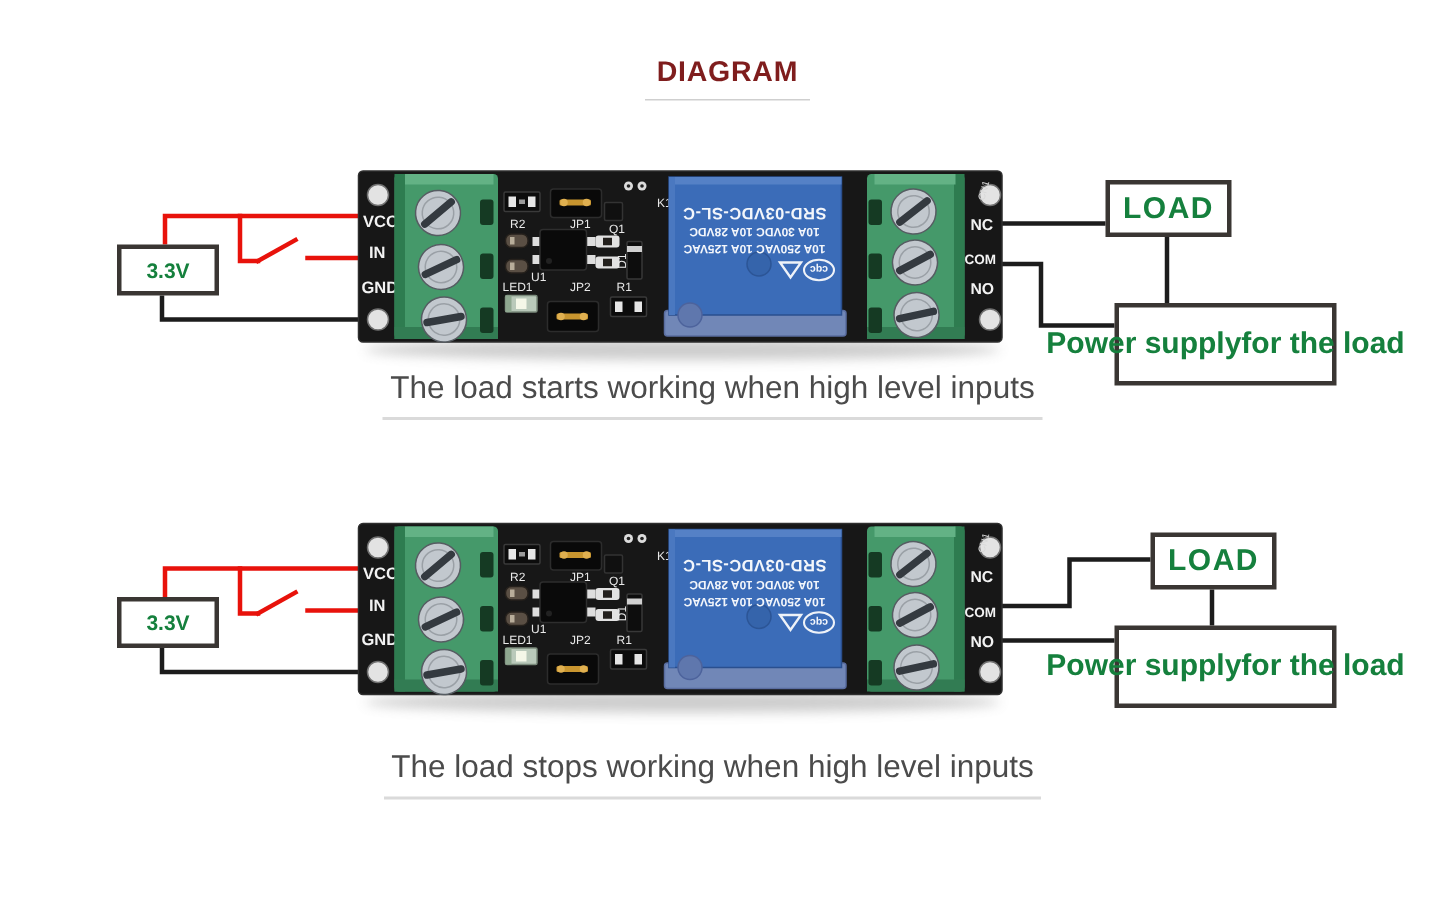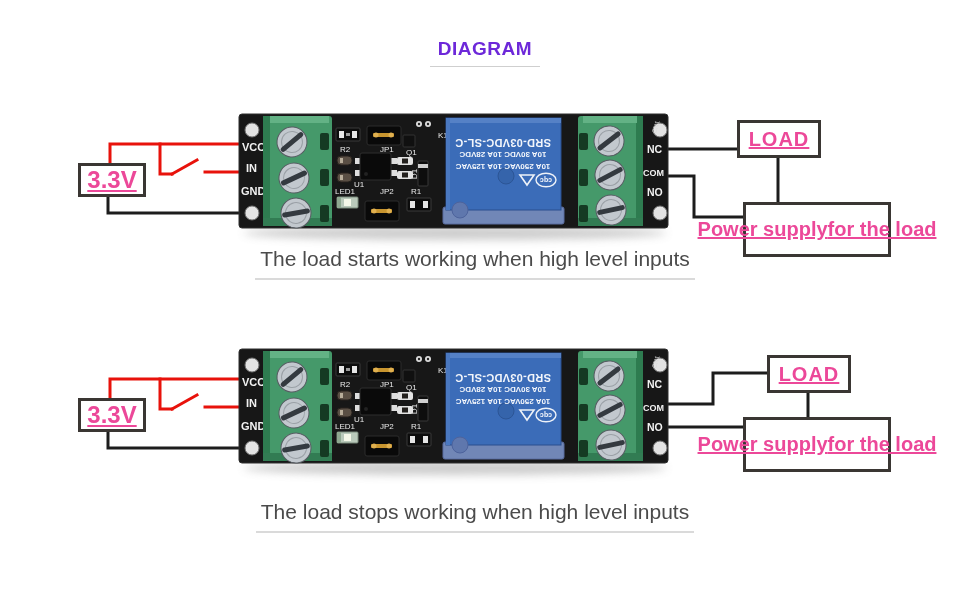--- a/index.html
+++ b/index.html
@@ -1,27 +1,27 @@
 <!DOCTYPE html>
 <html><head>
 <meta charset="utf-8">
 <style>
   html,body{margin:0;padding:0;background:#fff;}
   .canvas{position:relative;width:970px;height:600px;background:#ffffff;overflow:hidden;
           font-family:"Liberation Sans",sans-serif;}
   .page-title{position:absolute;top:38px;left:0;width:100%;text-align:center;}
   .page-title span{display:inline-block;font-size:19px;font-weight:bold;letter-spacing:.5px;
-          color:#6d28d9;border-bottom:1px solid #cfcfcf;padding:0 8px 6px 8px;text-align:center;}
+          color:#7f1d1d;border-bottom:1px solid #cfcfcf;padding:0 8px 6px 8px;text-align:center;}
   .caption{position:absolute;left:90px;width:770px;text-align:center;font-size:21px;color:#4b4b4b;}
   .caption span{display:inline-block;border-bottom:2px solid #dadada;padding:0 5px 7px 5px;}
   #caption-1{top:247px;} #caption-2{top:500px;}
   .scene{position:absolute;left:0;top:0;}
   .dbox{position:absolute;box-sizing:border-box;border:3px solid #3a3633;background:#fff;
-        color:#ec4899;display:flex;align-items:center;justify-content:center;z-index:3;text-decoration:underline;}
-  .src{left:78px;width:68px;height:34px;font-size:24px;font-weight:bold;}
+        color:#15803d;display:flex;align-items:center;justify-content:center;z-index:3;}
+  .src{left:78px;width:68px;height:34px;font-size:14px;font-weight:bold;}
   #src-1{top:163px;} #src-2{top:398px;}
   .loadbox{width:84px;height:38px;font-size:20px;font-weight:600;letter-spacing:1px;}
   #load-1{left:737px;top:120px;} #load-2{left:767px;top:355px;}
   .psu{left:743px;width:148px;height:55px;flex-direction:row;font-size:20px;font-weight:600;
        line-height:1.12;white-space:nowrap;}
   #psu-1{top:202px;} #psu-2{top:417px;}
   svg text{font-family:"Liberation Sans",sans-serif;}
 </style>
 </head>
 <body>

